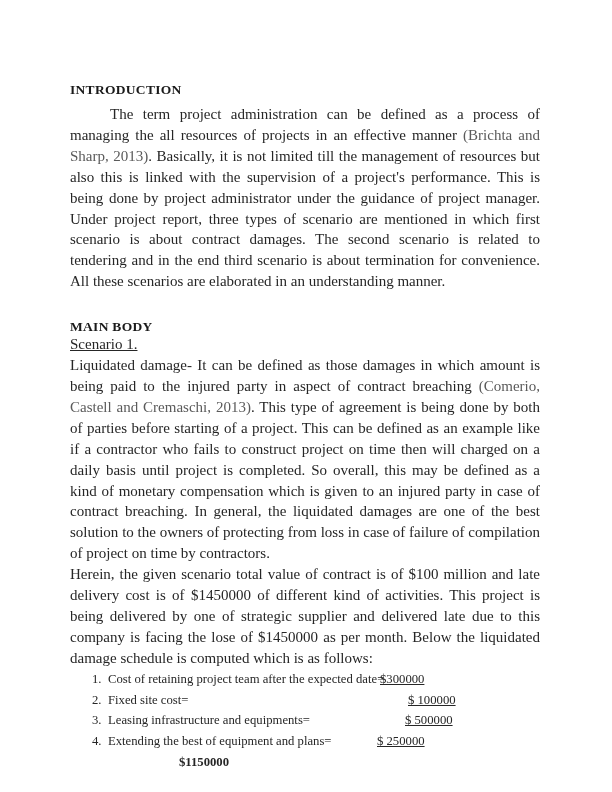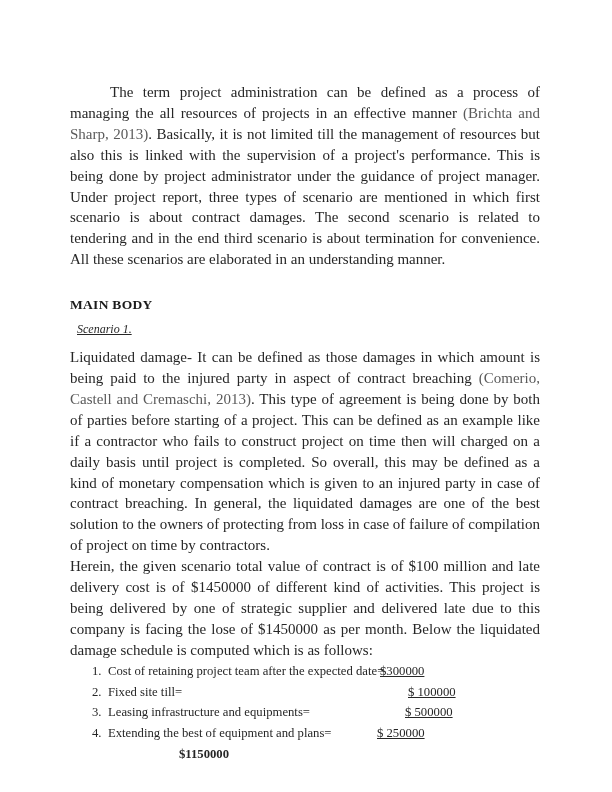--- a/index.html
+++ b/index.html
@@ -24,25 +24,24 @@
     color: #1a1a1a;
     letter-spacing: 0.3px;
     line-height: 15px;
     margin: 0 0 7px 0;
   }
   .heading.main {
     margin-top: 27px;
     margin-bottom: 0;
   }
   .subhead {
-    font-size: 12px;
+    font-size: 15px;
     line-height: 20.9px;
     text-decoration: underline;
-    margin: 7px;
-    font-style: italic;
+    margin: 0;
   }
   .para {
     font-size: 15px;
     line-height: 20.9px;
     text-align: justify;
     margin: 0;
   }
   .para.first-indent { text-indent: 40px; }
   .seg-cite { color: #5a5a5a; }
   .schedule { margin: 0; }
@@ -77,20 +76,21 @@
     display: inline-block;
     padding: 0 3px;
   }
 </style>
 </head>
 <body>
 
 <div class="page">
   <div class="content">
 
+    <h1 class="heading">INTRODUCTION</h1>
 
     <p class="para first-indent"><span class="seg-body">The term project administration can be defined as a process of managing the all resources of projects in an effective manner </span><span class="seg-cite">(Brichta and Sharp, 2013)</span><span class="seg-body">. Basically, it is not limited till the management of resources but also this is linked with the supervision of a project's performance. This is being done by project administrator under the guidance of project manager. Under project report, three types of scenario are mentioned in which first scenario is about contract damages. The second scenario is related to tendering and in the end third scenario is about termination for convenience. All these scenarios are elaborated in an understanding manner.</span></p>
 
     <h1 class="heading main">MAIN BODY</h1>
 
     <div class="subhead">Scenario 1.</div>
 
     <p class="para"><span class="seg-body">Liquidated damage-  It can be defined as those damages in which amount is being paid to the injured party in aspect of contract breaching </span><span class="seg-cite">(Comerio, Castell and Cremaschi, 2013)</span><span class="seg-body">. This type of agreement is being done by both of parties before starting of a project. This can be defined as an  example like if a contractor who fails to construct project on time then will charged on a daily basis until project is completed.  So overall, this may be defined as a kind of monetary compensation which is given to an injured party in case of contract breaching. In general, the liquidated damages are one of the best solution to the owners of protecting from loss in case of failure of compilation of project on time by contractors.</span></p>
 
     <p class="para">Herein, the given scenario total value of contract is of $100 million and late delivery cost is of $1450000 of different kind of activities. This project is being delivered by one of strategic supplier and delivered late due to this company is facing the lose of $1450000 as per month. Below the liquidated damage schedule is computed which is as follows:</p>
@@ -98,21 +98,21 @@
     <div class="schedule">
       
         <div class="row">
           <span class="num">1.</span>
           <span class="label">Cost of retaining project team after the expected date=</span>
           <span class="value">$300000</span>
         </div>
       
         <div class="row">
           <span class="num">2.</span>
-          <span class="label">Fixed site till=</span>
+          <span class="label">Fixed site cost=</span>
           <span class="value">$ 100000</span>
         </div>
       
         <div class="row">
           <span class="num">3.</span>
           <span class="label">Leasing infrastructure and equipments=</span>
           <span class="value">$ 500000</span>
         </div>
       
         <div class="row">

